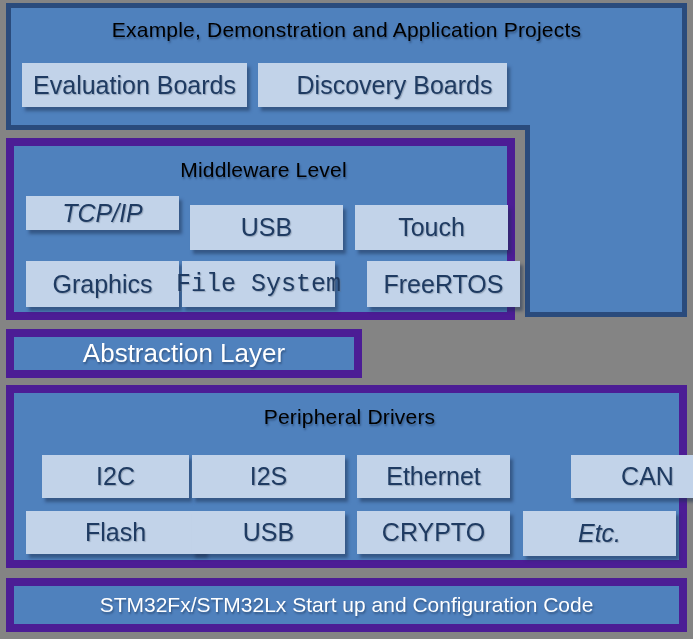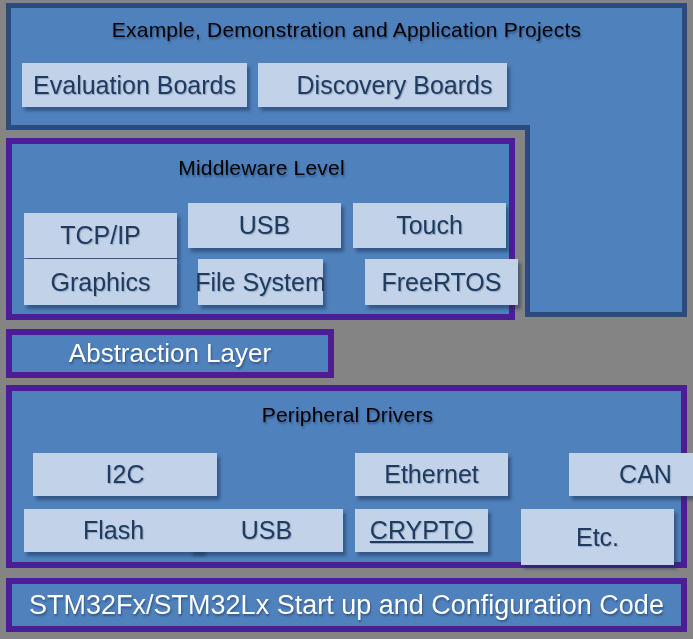--- a/index.html
+++ b/index.html
@@ -22,21 +22,21 @@
   }
   .l-shape polygon {
     fill: #4F81BD;
     stroke: #2A4B7C;
     stroke-width: 5;
   }
   .block {
     position: absolute;
     box-sizing: border-box;
     background: #4F81BD;
-    border: 6px solid #4c1d95;
+    border: 8px solid #4c1d95;
   }
   .block-title {
     position: absolute;
     display: flex;
     align-items: center;
     justify-content: center;
     color: #000000;
     font-size: 21px;
     letter-spacing: 0.2px;
     text-shadow: 1px 2px 2px rgba(20, 40, 70, 0.45);
@@ -82,43 +82,44 @@
   <div class="block-title" style="left:8px; top:10px; width:677px; height:40px;">Example, Demonstration and Application Projects</div>
 
   <div class="subbox" style="left:22px; top:63px; width:225px; height:44px;">Evaluation Boards</div>
 
   <div class="subbox" style="left:258px; top:63px; width:249px; height:44px;padding-left:24px;">Discovery Boards</div>
 
   <div class="block" style="left:6px; top:138px; width:509px; height:182px;">
 
     <div class="block-title" style="left:0; top:0; width:499px; height:48px;">Middleware Level</div>
 
-    <div class="subbox" style="left:12px; top:69px; width:153px; height:45px;">TCP/IP</div>
+    <div class="subbox" style="left:12px; top:50px; width:153px; height:34px;font-style:italic;">TCP/IP</div>
     <div class="subbox" style="left:176px; top:59px; width:153px; height:45px;">USB</div>
     <div class="subbox" style="left:12px; top:115px; width:153px; height:46px;">Graphics</div>
     <div class="subbox" style="left:341px; top:59px; width:153px; height:45px;">Touch</div>
-    <div class="subbox" style="left:186px; top:115px; width:125px; height:46px;">File System</div>
+    <div class="subbox" style="left:168px; top:115px; width:153px; height:46px;font-family:Liberation Mono, monospace;">File System</div>
     <div class="subbox" style="left:341px; top:115px; width:153px; height:46px;margin-left:12px;">FreeRTOS</div>
   </div>
 
-  <div class="block" style="left:6px; top:329px; width:328px; height:49px;">
+  <div class="block" style="left:6px; top:329px; width:356px; height:49px;">
     <div class="bar-label">Abstraction Layer</div>
   </div>
 
 
   <div class="block" style="left:6px; top:385px; width:681px; height:183px;">
 
     <div class="block-title" style="left:0; top:0; width:671px; height:48px;">Peripheral Drivers</div>
 
-    <div class="subbox" style="left:21px; top:62px; width:184px; height:43px;">I2C</div>
+    <div class="subbox" style="left:28px; top:62px; width:147px; height:43px;">I2C</div>
+    <div class="subbox" style="left:178px; top:62px; width:153px; height:43px;">I2S</div>
     <div class="subbox" style="left:343px; top:62px; width:153px; height:43px;">Ethernet</div>
     <div class="subbox" style="left:509px; top:62px; width:153px; height:43px;margin-left:48px;">CAN</div>
     <div class="subbox" style="left:12px; top:118px; width:179px; height:43px;">Flash</div>
     <div class="subbox" style="left:178px; top:118px; width:153px; height:43px;">USB</div>
-    <div class="subbox" style="left:343px; top:118px; width:133px; height:43px;text-decoration:underline;">CRYPTO</div>
-    <div class="subbox" style="left:509px; top:118px; width:153px; height:56px;">Etc.</div>
+    <div class="subbox" style="left:343px; top:118px; width:153px; height:43px;">CRYPTO</div>
+    <div class="subbox" style="left:509px; top:118px; width:153px; height:45px;font-style:italic;">Etc.</div>
   </div>
 
   <div class="block" style="left:6px; top:578px; width:681px; height:54px;">
-    <div class="bar-label" style="font-size:27px;">STM32Fx/STM32Lx Start up and Configuration Code</div>
+    <div class="bar-label" style="font-size:21px;">STM32Fx/STM32Lx Start up and Configuration Code</div>
   </div>
 
 </div>
 
 </body></html>

